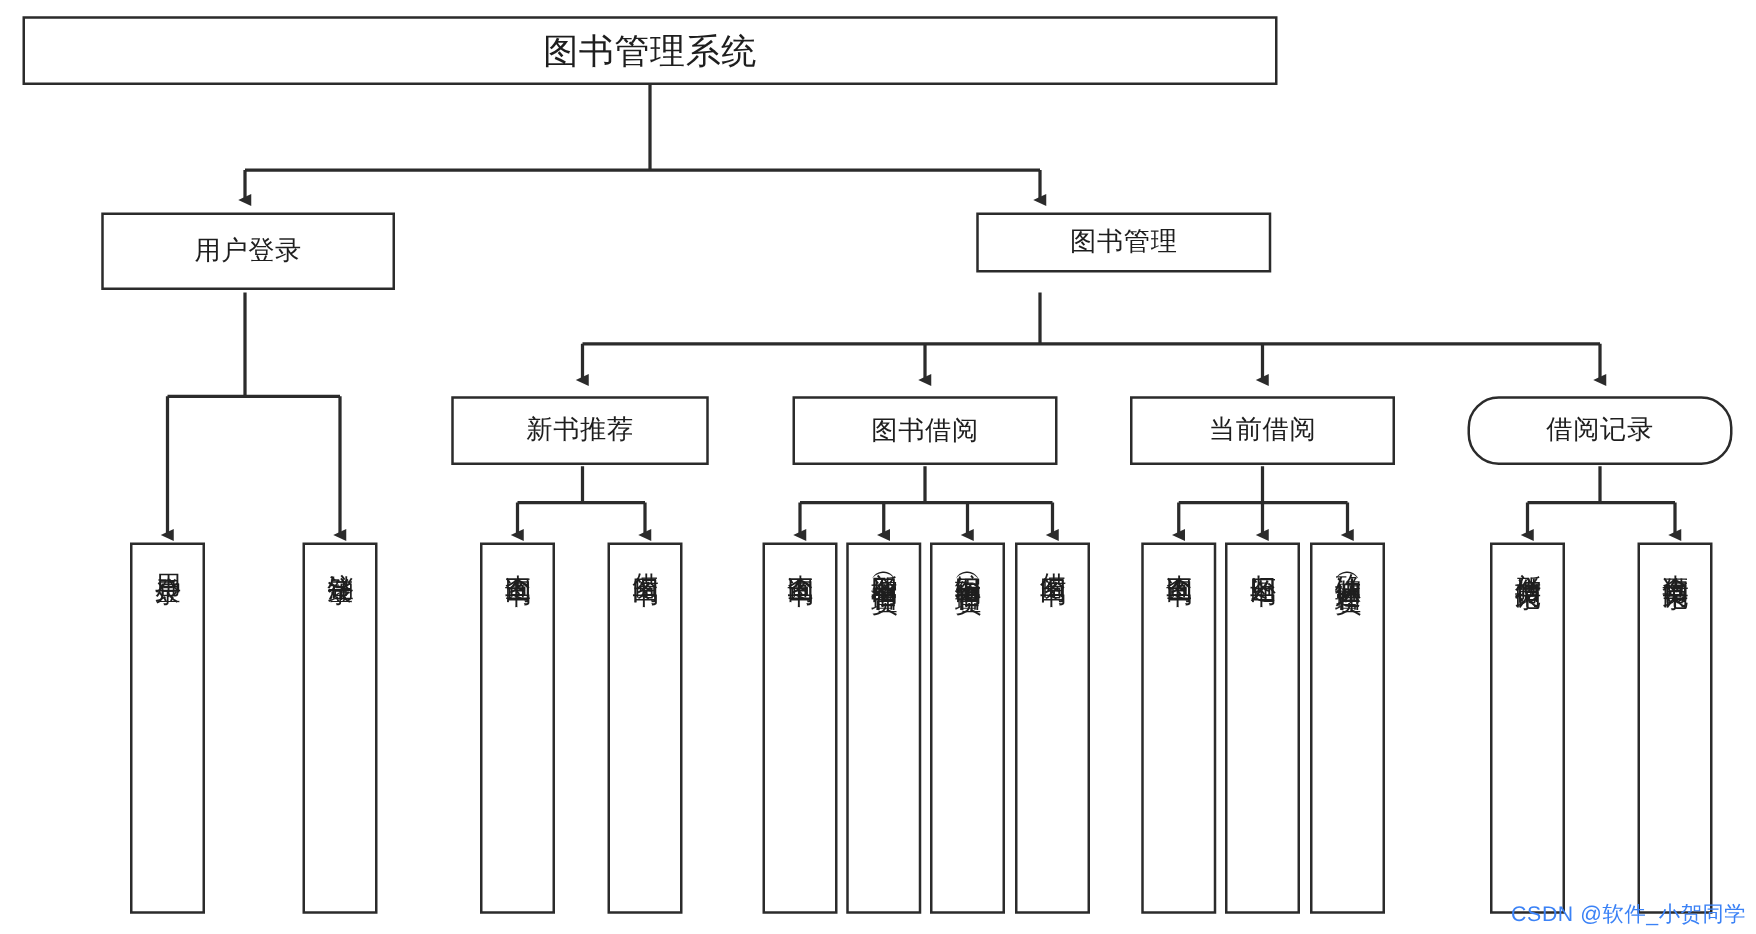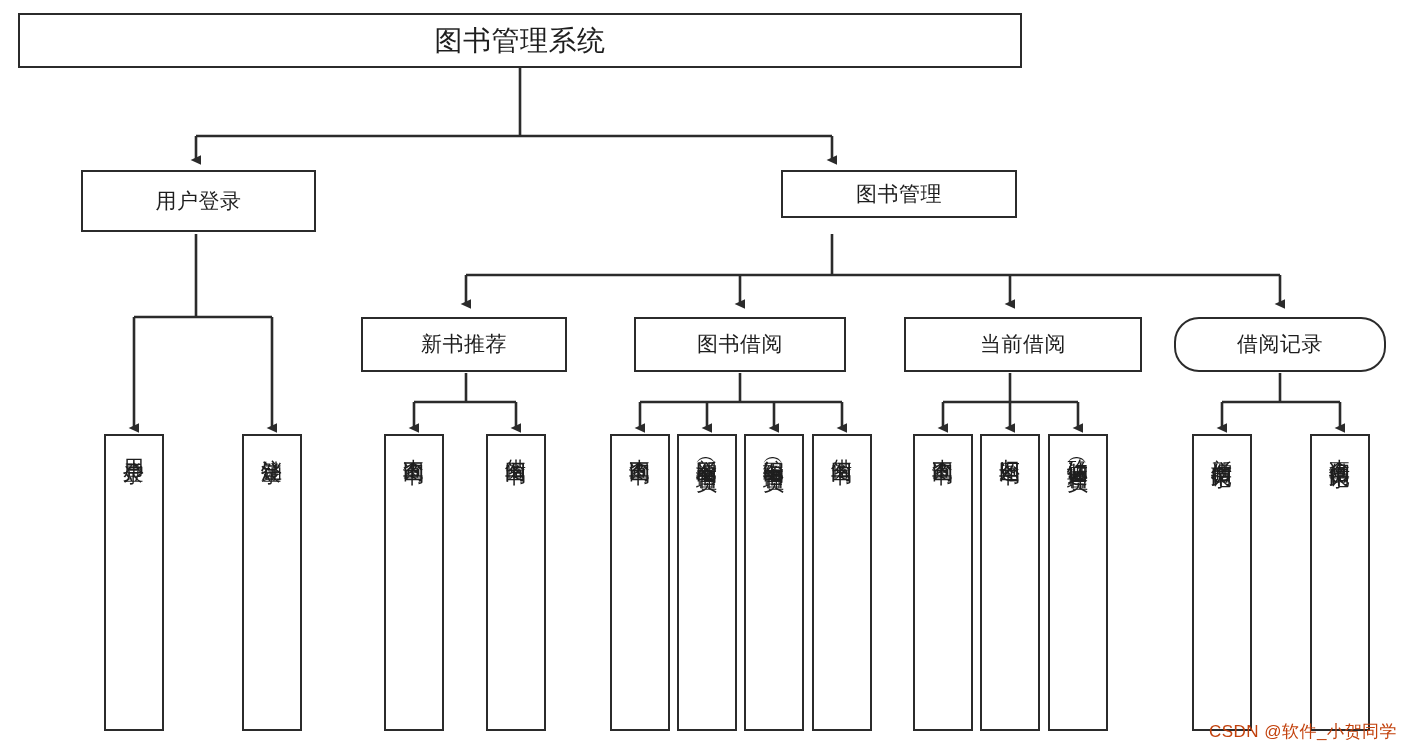--- a/index.html
+++ b/index.html
@@ -57,21 +57,21 @@
     align-items: flex-start;
     justify-content: center;
     padding-top: 6px;
   }
   .node.root .node-label { font-size: 28px; }
   .watermark {
     position: absolute;
     right: 8px;
     bottom: 4px;
     font-size: 17px;
-    color: #c2410c;
+    color: #3b82f6;
     letter-spacing: 0.5px;
     z-index: 6;
     white-space: nowrap;
   }
 </style>
 </head>
 <body>
 
 <div id="canvas">
 
@@ -135,21 +135,21 @@
   <div class="node" style="left:745px; top:170px; width:236px; height:48px;margin-left:36px;">
     <span class="node-label">图书管理</span>
   </div>
 
   <div class="node" style="left:361px; top:317px; width:206px; height:55px;">
     <span class="node-label">新书推荐</span>
   </div>
   <div class="node" style="left:634px; top:317px; width:212px; height:55px;font-family:Liberation Serif, serif;">
     <span class="node-label">图书借阅</span>
   </div>
-  <div class="node" style="left:904px; top:317px; width:238px; height:55px;">
+  <div class="node" style="left:904px; top:317px; width:212px; height:55px;">
     <span class="node-label">当前借阅</span>
   </div>
   <div class="node" style="left:1174px; top:317px; width:212px; height:55px;border-radius:25px;">
     <span class="node-label">借阅记录</span>
   </div>
 
   <div class="node leaf" style="left:104px; top:434px; width:60px; height:297px;">
     <span class="node-label">用户登录</span>
   </div>
   <div class="node leaf" style="left:242px; top:434px; width:60px; height:297px;">

